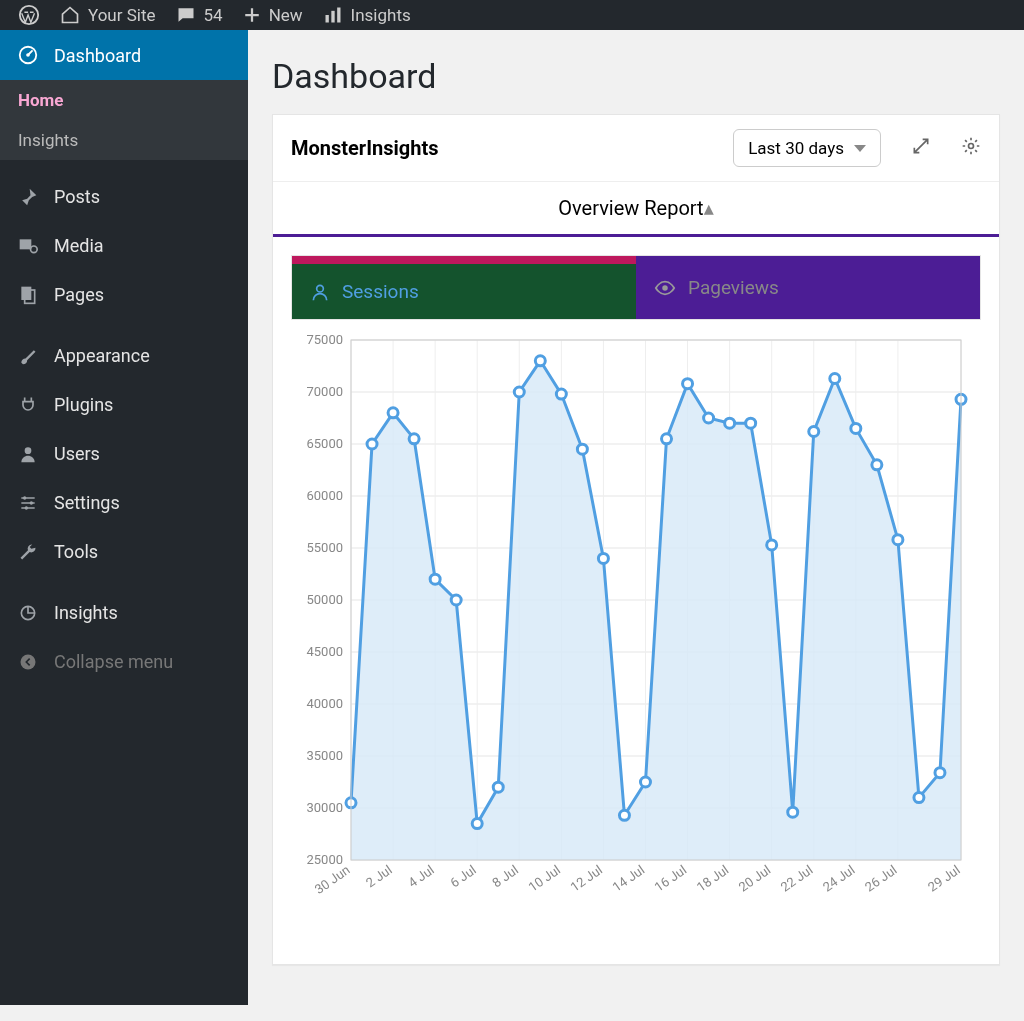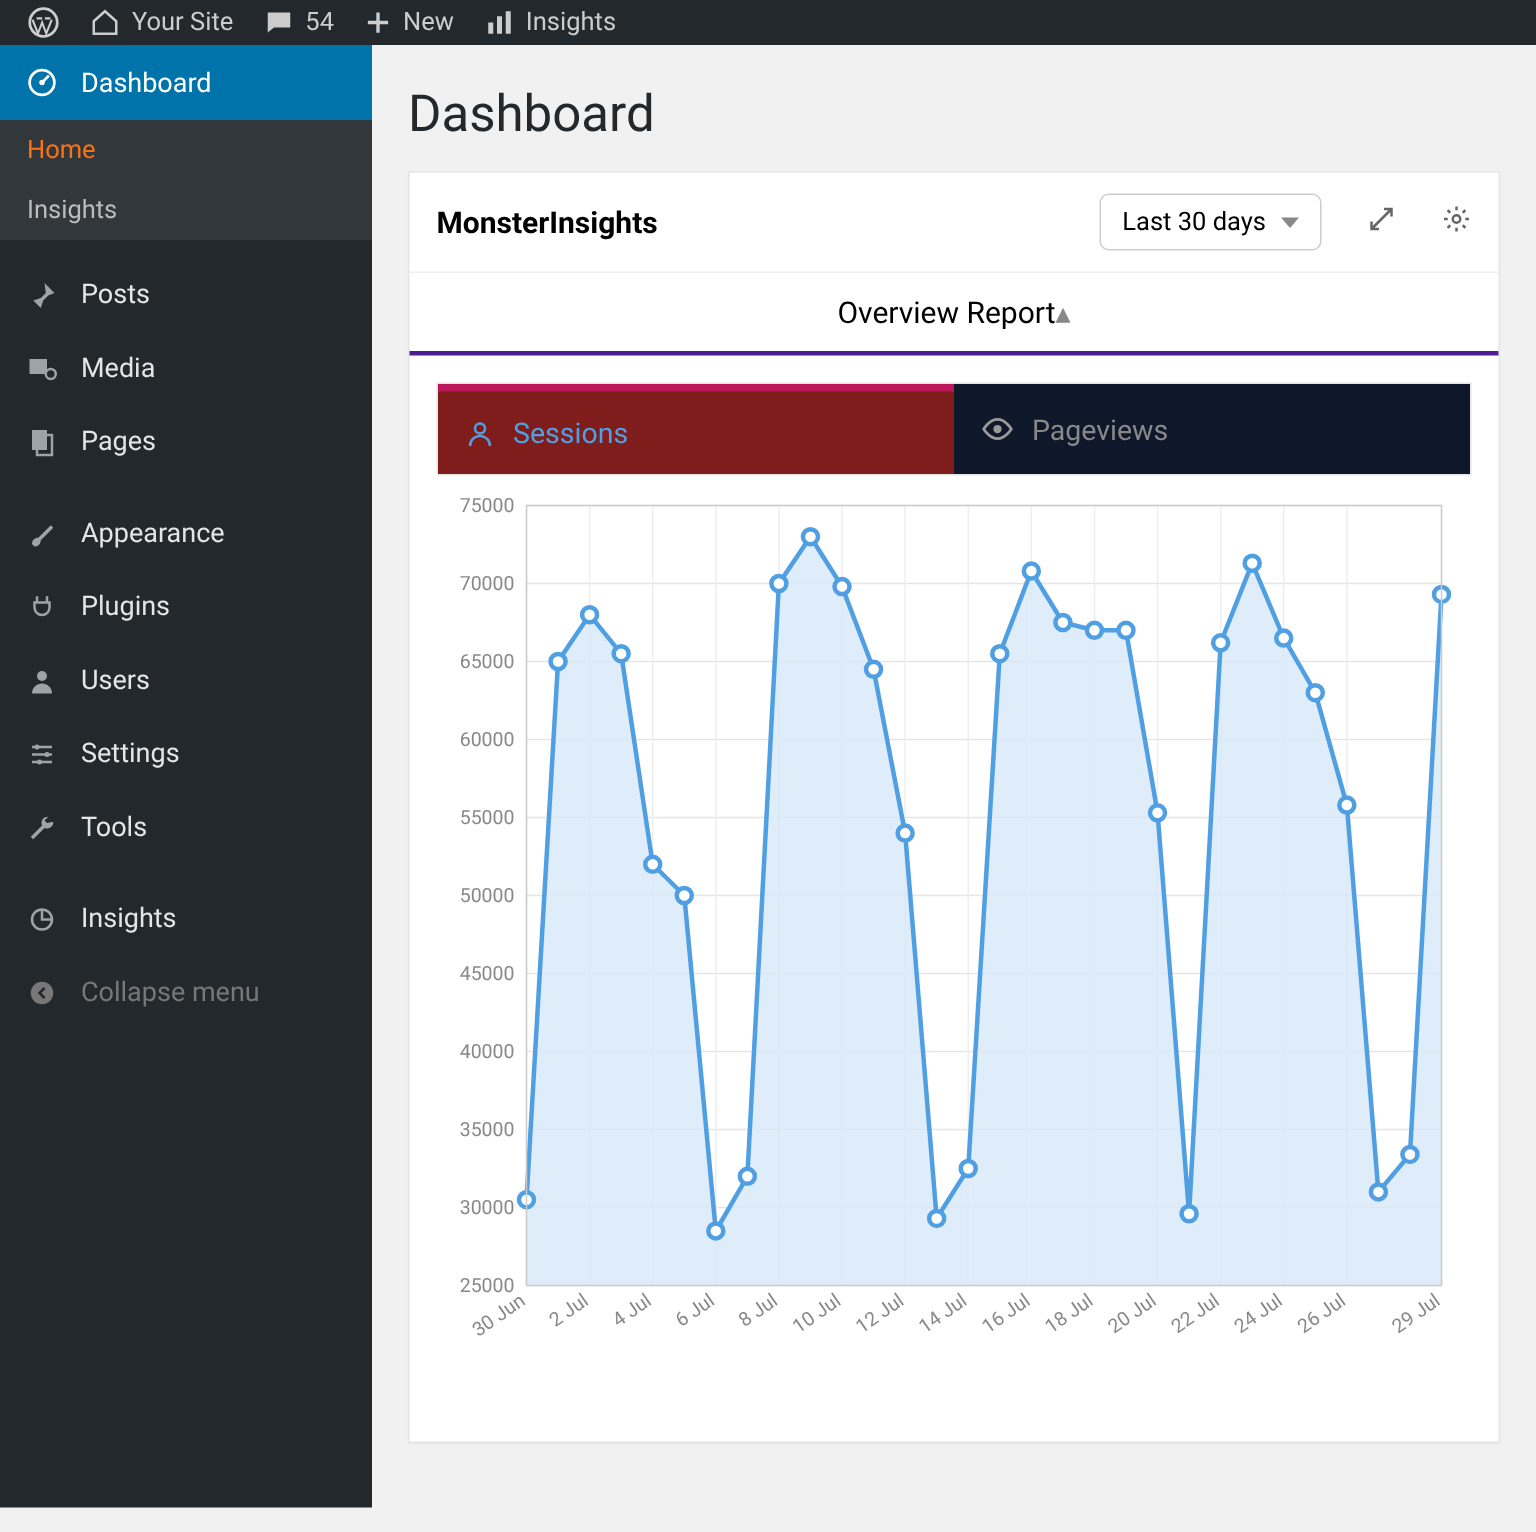--- a/index.html
+++ b/index.html
@@ -5,36 +5,36 @@
 *{box-sizing:border-box;margin:0;padding:0}
 body{font-family:-apple-system,BlinkMacSystemFont,"Segoe UI",Roboto,sans-serif;background:#f1f1f1;width:1024px;height:1021px;overflow:hidden}
 .adminbar{height:30px;background:#23282d;color:#ccc;display:flex;align-items:center;padding:0 8px;font-size:17px}
 .adminbar .item{display:flex;align-items:center;gap:8px;padding:0 10px;height:46px;cursor:pointer}
 .layout{display:flex;height:calc(1021px - 46px)}
 .sidebar{width:248px;background:#23282d;color:#eee;font-size:18px;flex-shrink:0;position:relative}
 .sidebar .row{display:flex;align-items:center;gap:14px;padding:14px 16px;cursor:pointer;color:#e5e5e5}
 .sidebar .row.active{background:#0073aa;color:#fff;position:relative}
 .sidebar .row.active::after{content:"";position:absolute;right:-12px;top:50%;transform:translateY(-50%);border:12px solid transparent;border-right-color:#f1f1f1}
 .sidebar .sub{padding:10px 18px;background:#32373c;color:#bbb;font-size:17px;cursor:pointer}
-.sidebar .sub.on{color:#f97316;font-weight:400}
+.sidebar .sub.on{color:#f9a8d4;font-weight:700}
 .sidebar .sep{height:12px}
 .sidebar .ico{width:24px;display:flex;justify-content:center;color:#9ea3a8}
 .content{flex:1;padding:18px 24px;overflow:auto}
 h1{font-weight:400;font-size:34px;color:#23282d;margin:8px 0 18px}
 .panel{background:#fff;border:1px solid #e5e5e5;box-shadow:0 1px 1px rgba(0,0,0,.04)}
 .panel-h{display:flex;align-items:center;justify-content:space-between;padding:14px 18px;border-bottom:1px solid #eee}
 .panel-h .title{font-weight:700;font-size:20px}
 .hdr-actions{display:flex;align-items:center;gap:30px}
 .range-btn{border:1px solid #ccc;border-radius:6px;padding:8px 14px;font-size:17px;display:flex;align-items:center;gap:10px;cursor:pointer;background:#fff}
 .icon-btn{color:#666;cursor:pointer}
 .sub-h{padding:14px 18px;font-size:20px;border-bottom:3px solid #4c1d95;display:flex;align-items:center;justify-content:center}
 .tabs{display:flex;margin:18px 18px 0 18px;border:1px solid #e5e5e5}
 .tab{flex:1;display:flex;align-items:center;gap:12px;padding:16px 18px;font-size:19px;cursor:pointer}
-.tab.active{border-top:5px solid #be185d;color:#509fe2;background:#7f1d1d}
-.tab.inactive{background:#0f172a;color:#888}
+.tab.active{border-top:8px solid #be185d;color:#509fe2;background:#14532d}
+.tab.inactive{background:#4c1d95;color:#888}
 .chart-wrap{padding:10px 18px 30px 18px}
 svg text{font-size:13px;fill:#888;font-family:inherit}
 .caret{width:0;height:0;border-left:6px solid transparent;border-right:6px solid transparent;border-top:7px solid #888}
 </style>
 </head>
 <body>
 
 <div class="adminbar">
   <div class="item">
     <svg width="22" height="22" viewBox="0 0 24 24">

